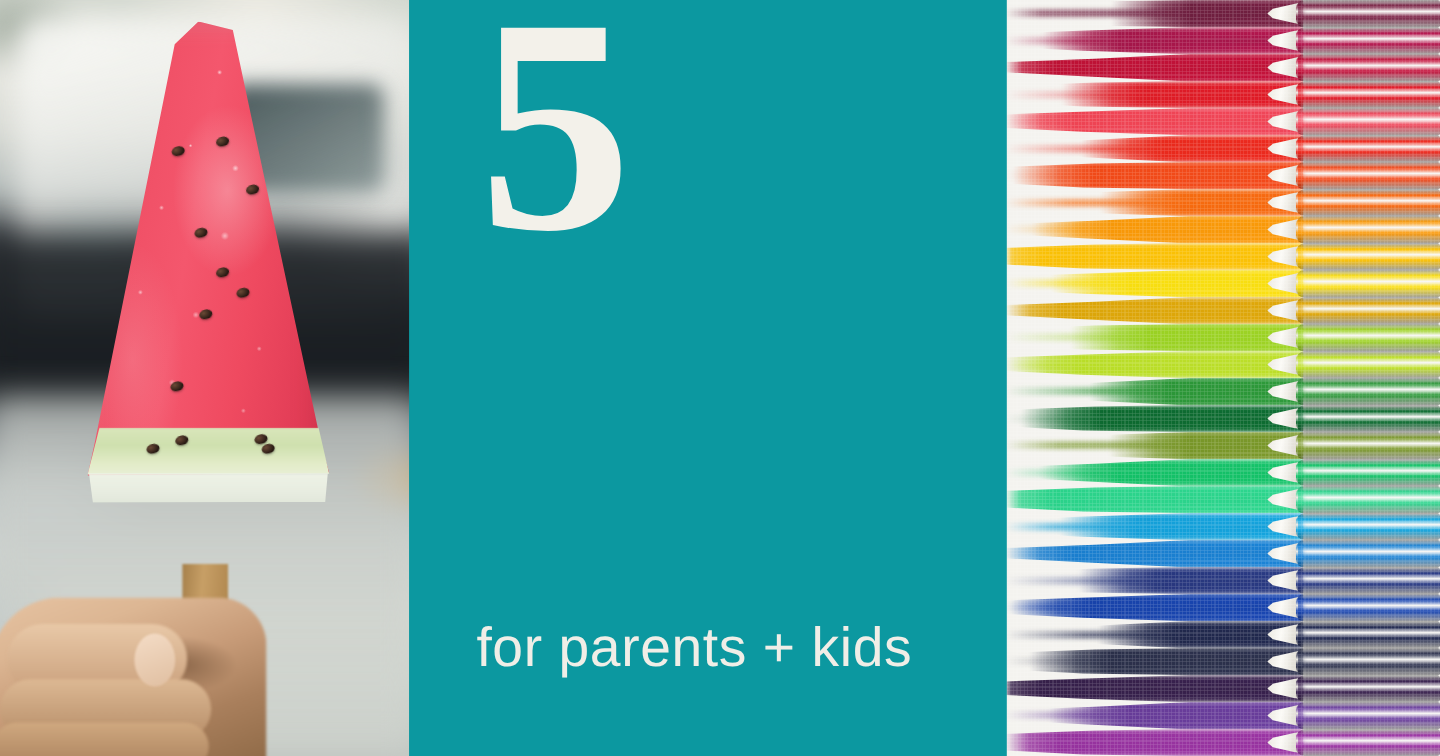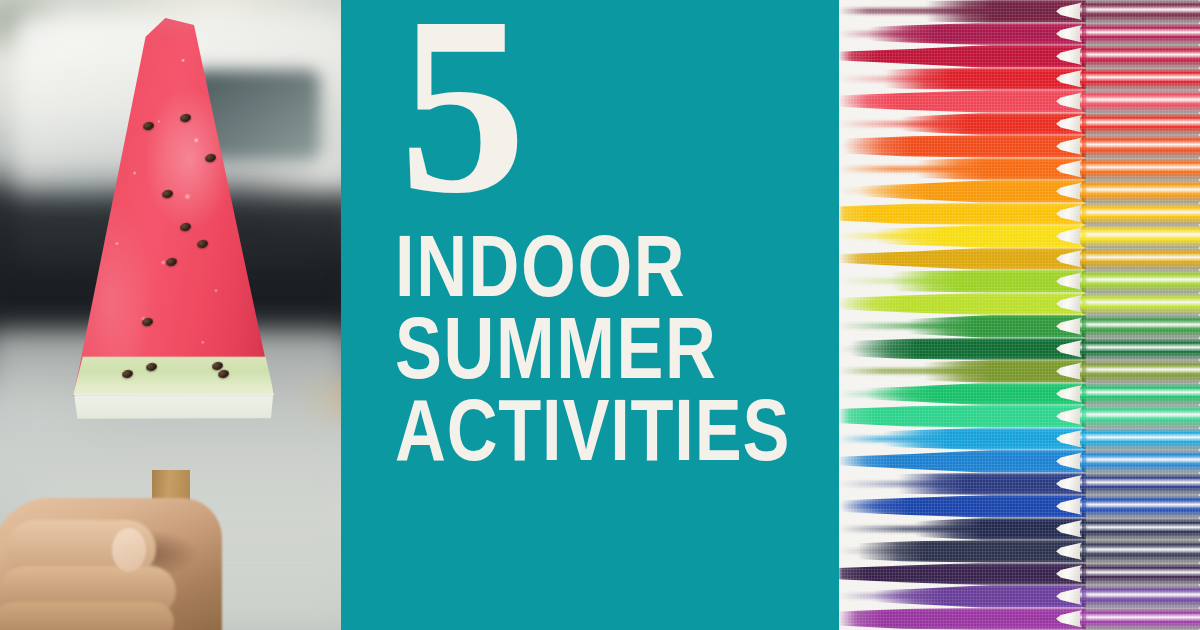--- a/index.html
+++ b/index.html
@@ -192,25 +192,21 @@
     <div class="hand"></div>
     <div class="finger f1"></div>
     <div class="finger f2"></div>
     <div class="finger f3"></div>
     <div class="nail"></div>
   </div>
 
   <div class="panel" id="center-panel">
     <div class="text-block">
       <div id="big-number">5</div>
-      <div class="headline">
-        <span class="hl" id="hl-1">INDOOR</span>
-        <span class="hl" id="hl-2">SUMMER</span>
-        <span class="hl" id="hl-3">ACTIVITIES</span>
-      </div>
+      <div id="subtitle">for parents + kids</div>
     </div>
   </div>
 
   <div class="panel" id="right-photo">
     <div class="edge-teal"></div>
     <div class="crayon-wrap">
       <div class="rowset" id="crayon-rows">
           <div class="crow" style="top: 0px; height: 22.5px;">
             <div class="drip" style="background: linear-gradient(90deg, rgba(244, 243, 239, 0) 0px, rgba(244, 243, 239, 0) 88px, rgba(110, 31, 63, 0.8) 128px, rgb(110, 31, 63) 154px, rgb(123, 33, 69) 248px); filter: blur(1.2px); clip-path: polygon(0% 18%, 30% 6%, 62% 0%, 100% 0%, 100% 100%, 58% 100%, 26% 94%, 0% 80%);"></div>
             <div class="drip" style="background: linear-gradient(90deg, rgba(0, 0, 0, 0) 0px, rgba(110, 31, 63, 0.667) 30px, rgb(110, 31, 63) 248px); height: 6.3px; top: 8.1px; filter: blur(1.6px);"></div>

